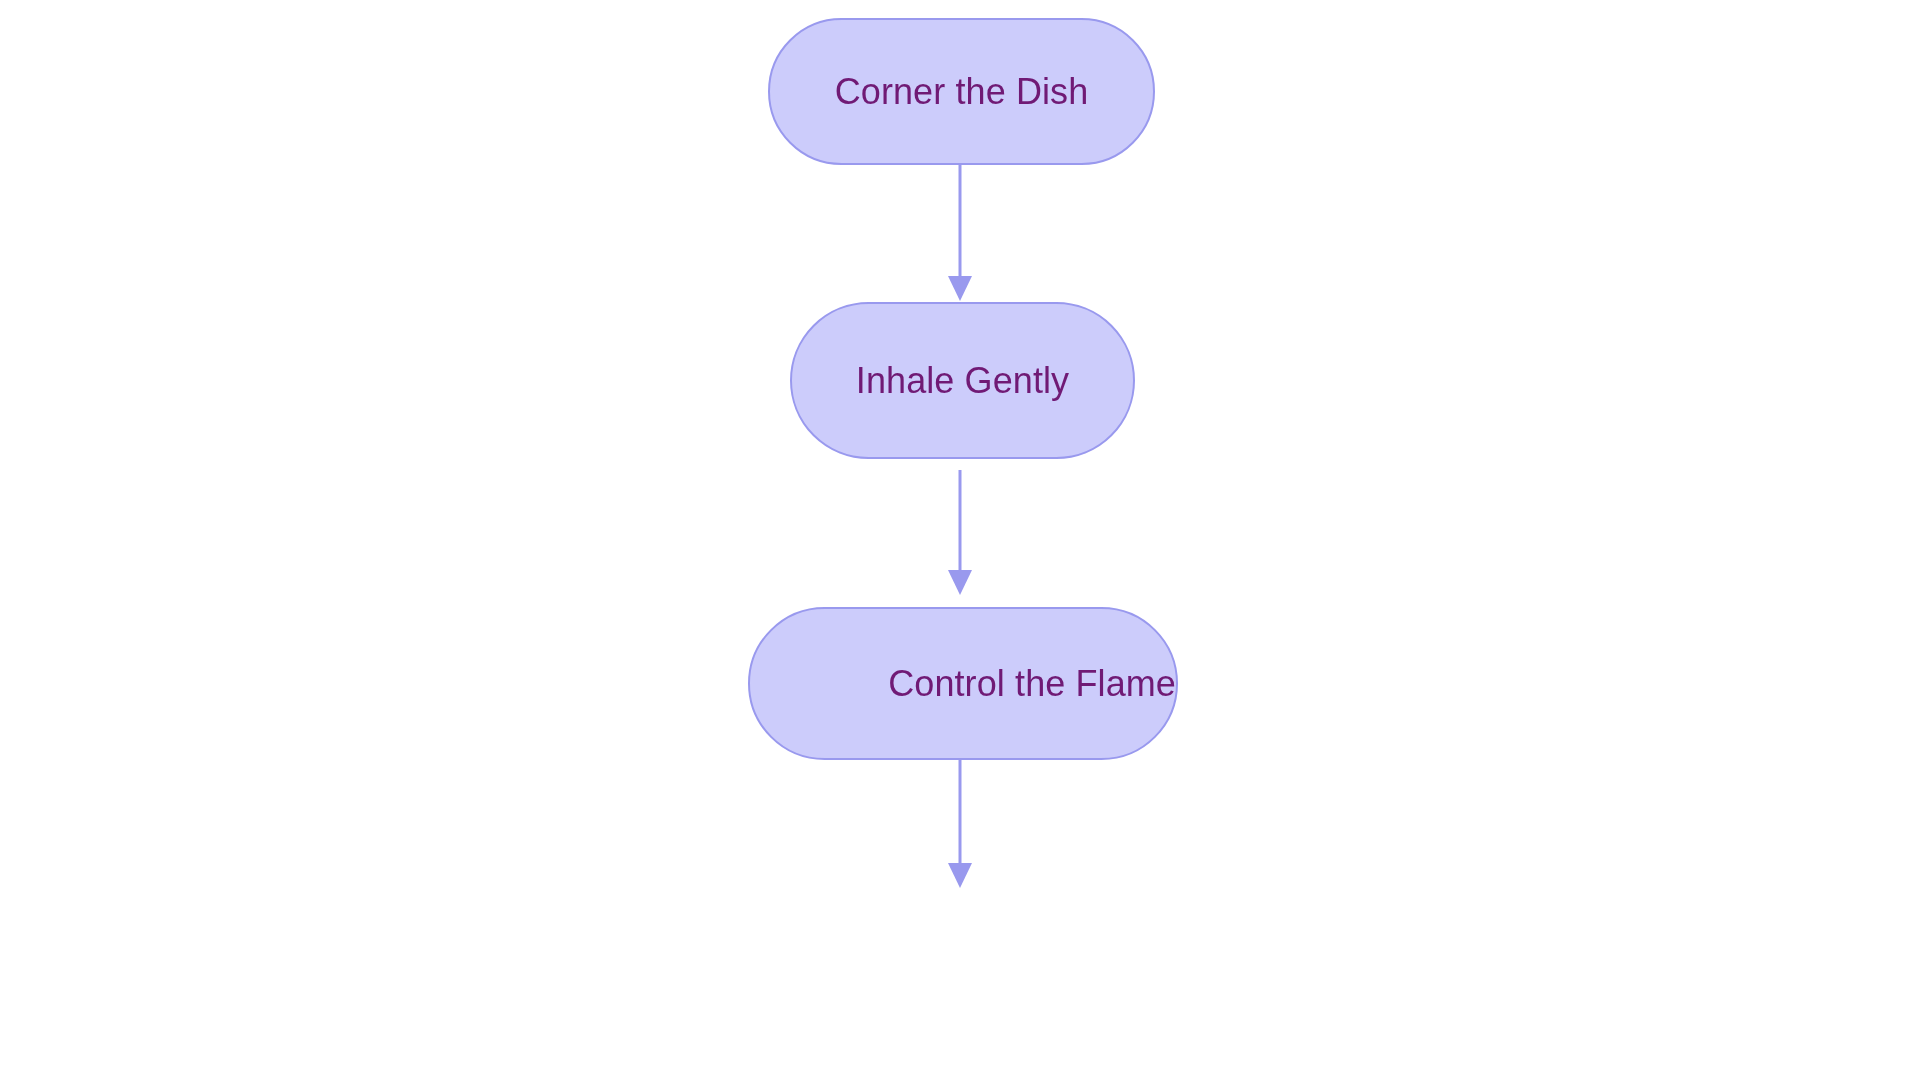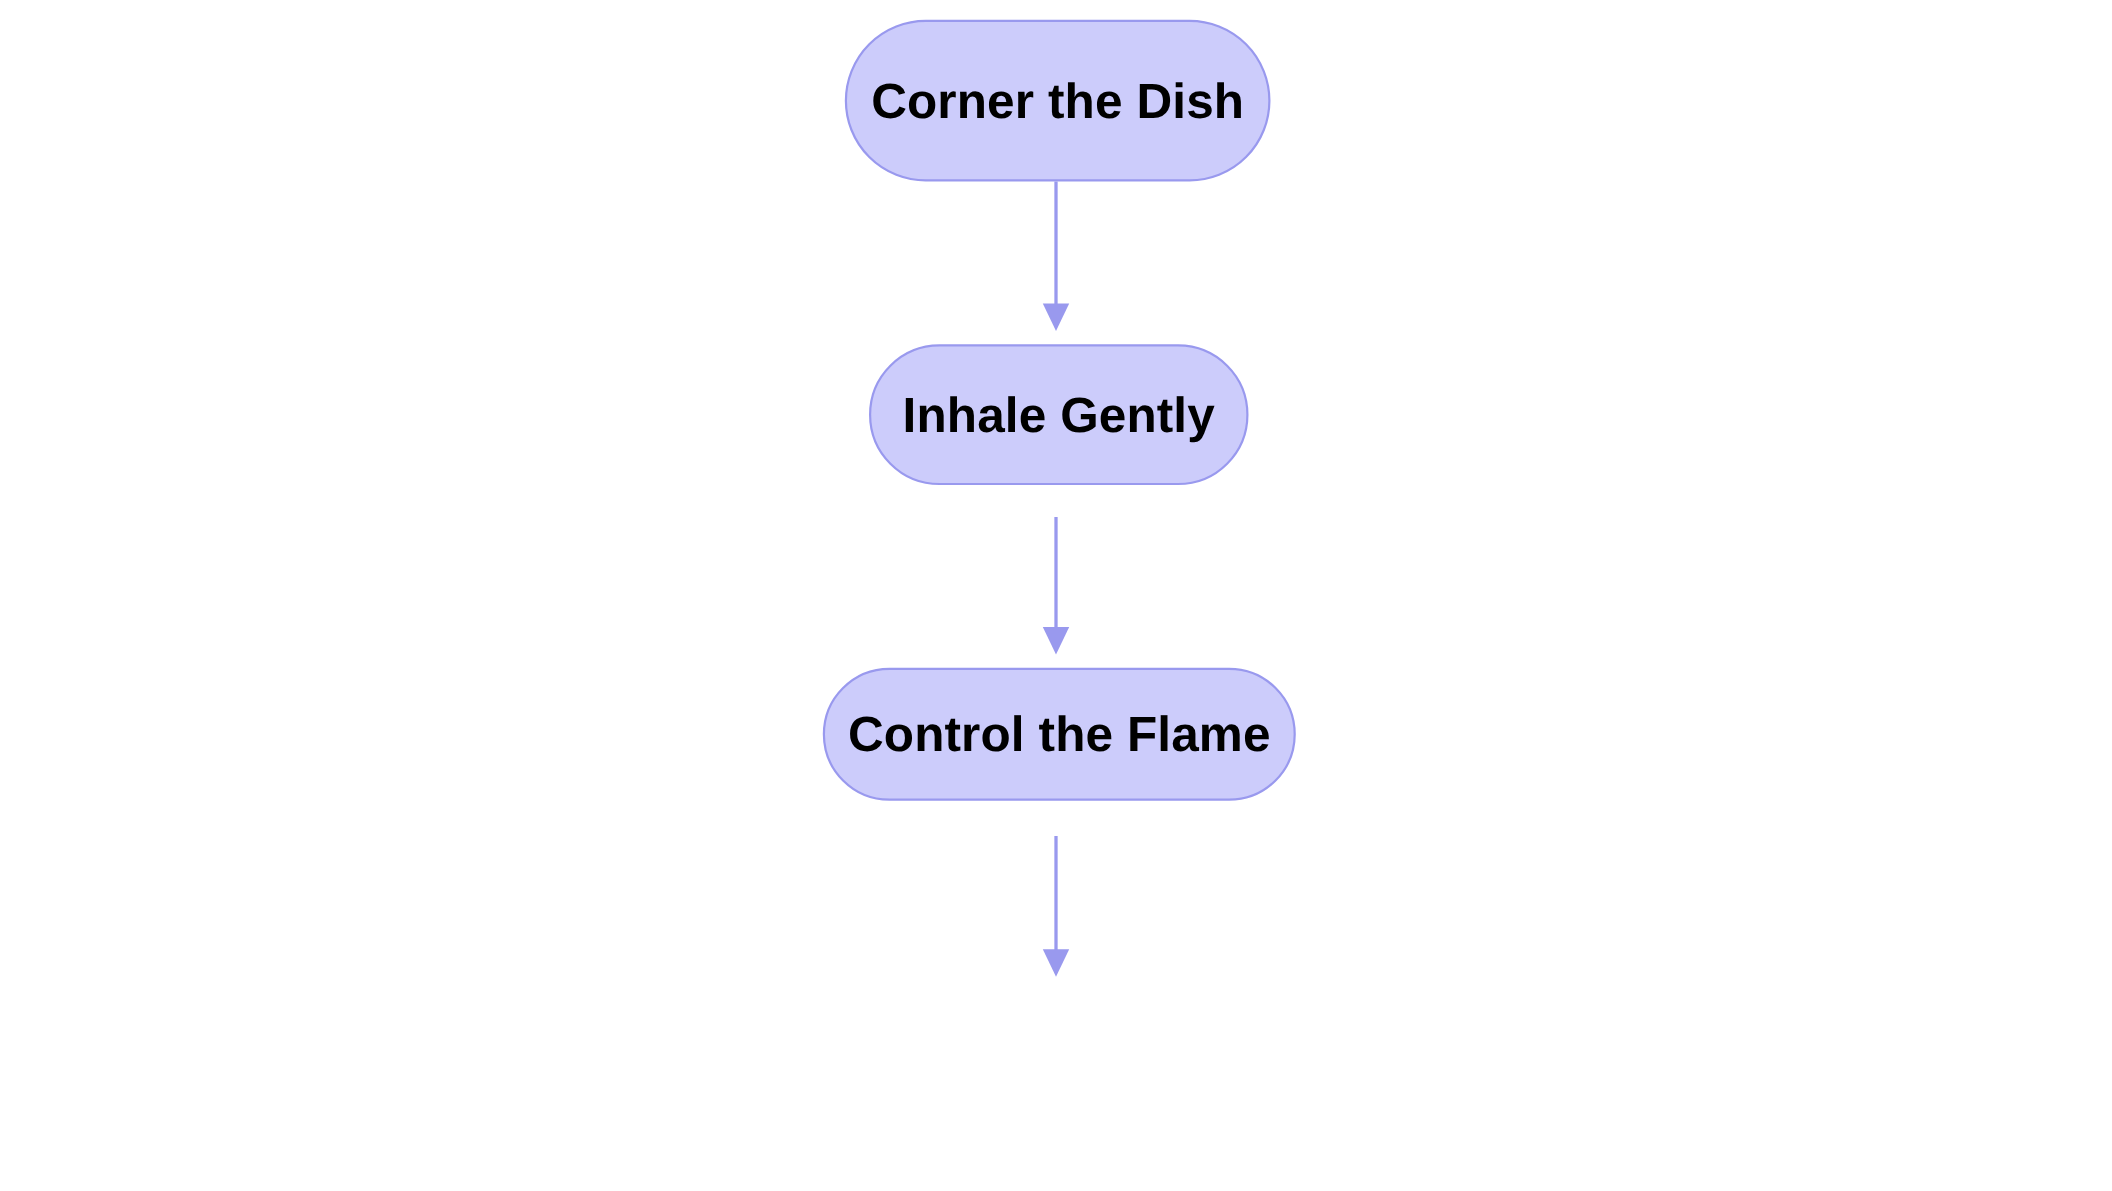--- a/index.html
+++ b/index.html
@@ -36,23 +36,23 @@
     box-sizing: border-box;
     display: flex;
     align-items: center;
     justify-content: center;
     background: #ccccfb;
     border: 2px solid #9999ee;
     border-radius: 999px;
   }
 
   .flow-node-label {
-    color: #000000;
-    font-size: 45px;
-    font-weight: 700;
+    color: #701a75;
+    font-size: 36px;
+    font-weight: 400;
     line-height: 1;
     letter-spacing: 0.1px;
     white-space: nowrap;
   }
 </style>
 </head>
 <body>
 
 <div id="flow-canvas">
 
@@ -76,22 +76,22 @@
     <g>
       <line x1="960" y1="760" x2="960" y2="883" stroke="#9999ee" stroke-width="3"></line>
       <polygon points="948,863 972,863 960,888" fill="#9999ee"></polygon>
     </g>
   </svg>
 
   <div class="flow-node" style="left:768px; top:18px; width:387px; height:147px;">
     <span class="flow-node-label">Corner the Dish</span>
   </div>
 
-  <div class="flow-node" style="left:790px; top:313px; width:345px; height:128px;">
+  <div class="flow-node" style="left:790px; top:302px; width:345px; height:157px;">
     <span class="flow-node-label">Inhale Gently</span>
   </div>
 
-  <div class="flow-node" style="left:748px; top:607px; width:430px; height:121px;">
+  <div class="flow-node" style="left:748px; top:607px; width:430px; height:153px;justify-content:flex-end;">
     <span class="flow-node-label">Control the Flame</span>
   </div>
 
 
 </div>
 
 </body></html>

